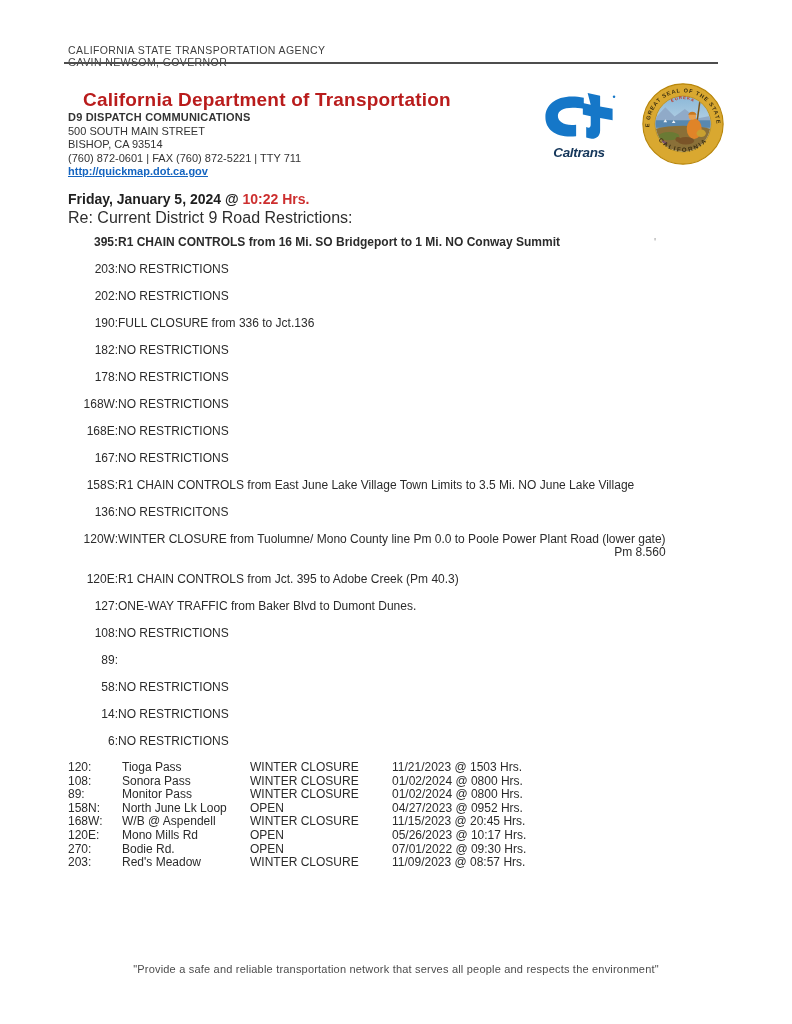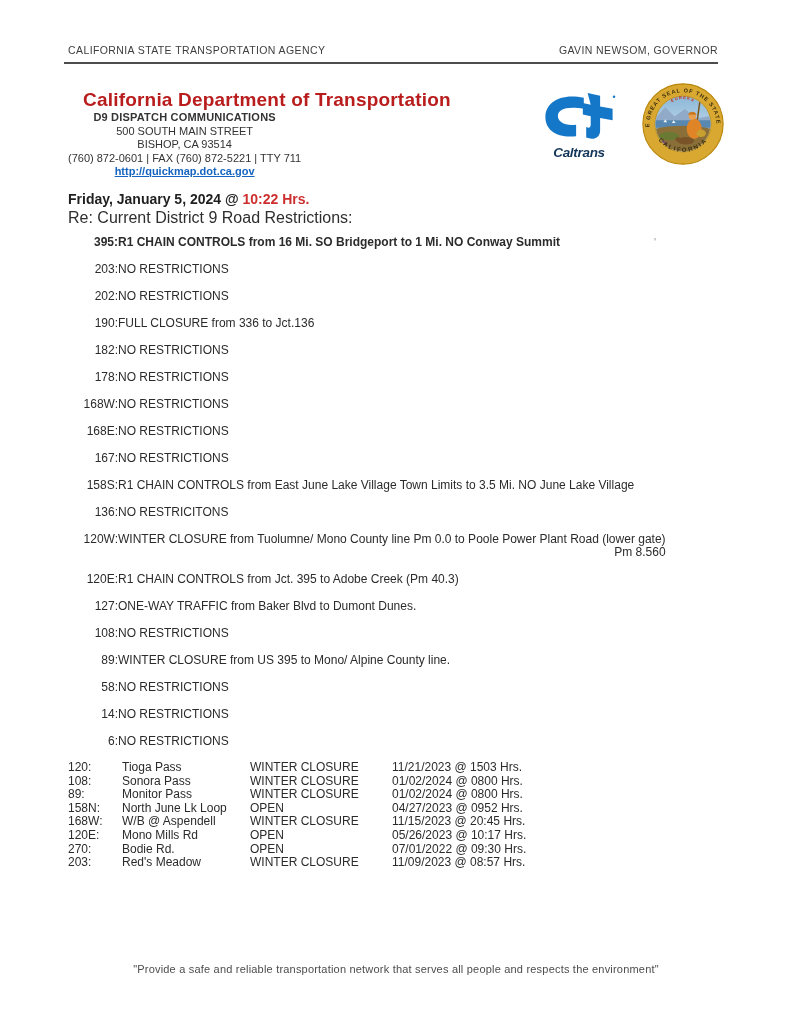--- a/index.html
+++ b/index.html
@@ -1,25 +1,25 @@
 <!DOCTYPE html>
 <html><head>
 <meta charset="utf-8">
 <style>
   html,body{margin:0;padding:0;background:#ffffff;}
   .page{position:relative;width:792px;height:1024px;background:#fff;overflow:hidden;
         font-family:"Liberation Sans",sans-serif;color:#2b2b2b;}
 
   
   .lh-top{position:absolute;left:68px;right:74px;top:44px;display:flex;
-          justify-content:space-between;font-size:10.5px;letter-spacing:.4px;color:#3e3e3e;}
+          justify-content:space-between;font-size:10.5px;letter-spacing:.4px;color:#3e3e3e;flex-direction:column;}
   .rule{position:absolute;left:64px;top:62px;width:654px;height:2px;background:#4d4d4d;}
   .dept-title{position:absolute;left:67px;top:73px;margin:16px;font-size:19px;font-weight:bold;
               letter-spacing:.2px;color:#b91c1c;font-family:"Liberation Sans",sans-serif;}
-  .contact{position:absolute;left:68px;top:111px;font-size:11px;line-height:13.5px;color:#333;text-align:center;}
+  .contact{position:absolute;left:68px;top:111px;font-size:11px;line-height:13.5px;color:#333;}
   .contact .office{font-weight:bold;letter-spacing:.2px;}
   .link{color:#1565c0;font-weight:bold;text-decoration:underline;display:inline-block;cursor:pointer;}
 
   
   .logo-caltrans{position:absolute;left:540px;top:92px;width:78px;text-align:center;}
   .wordmark{font-size:13.5px;font-weight:bold;font-style:italic;color:#14365a;
             margin-top:1px;letter-spacing:-.3px;}
   .logo-seal{position:absolute;left:641px;top:82px;}
 
   
@@ -216,23 +216,20 @@
         </div>
       </div>
       <div class="r-row">
         <div class="r-route">108:</div>
         <div class="r-text">
           <div>NO RESTRICTIONS</div>
         </div>
       </div>
       <div class="r-row">
         <div class="r-route">89:</div>
-        <div class="r-text">
-          <div>WINTER CLOSURE from US 395 to Mono/ Alpine County line.</div>
-        </div>
       </div>
       <div class="r-row">
         <div class="r-route">58:</div>
         <div class="r-text">
           <div>NO RESTRICTIONS</div>
         </div>
       </div>
       <div class="r-row">
         <div class="r-route">14:</div>
         <div class="r-text">

